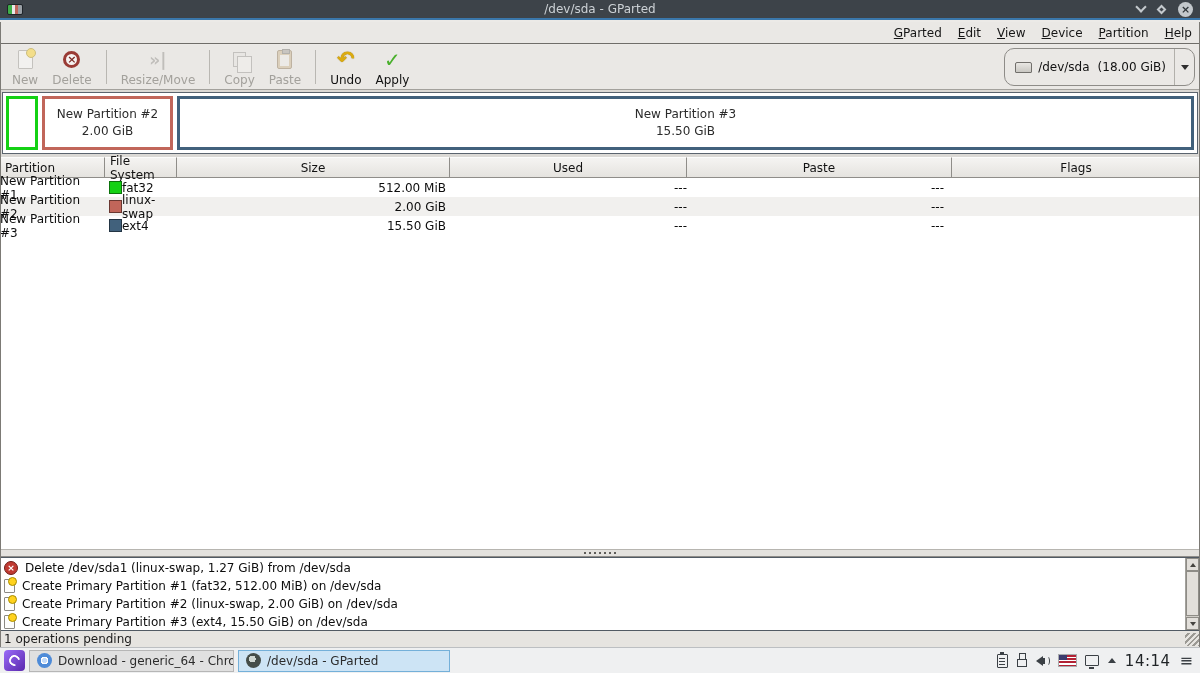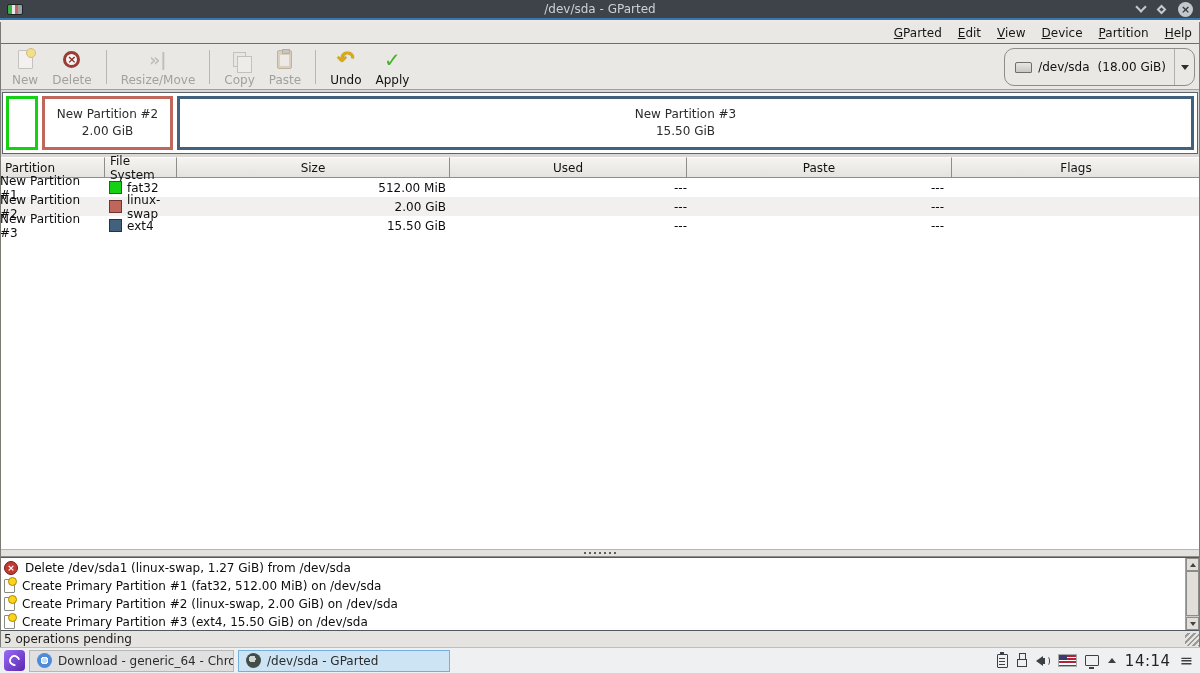--- a/index.html
+++ b/index.html
@@ -61,21 +61,21 @@
   
   .ptable { position:absolute; top:157px; left:0; right:0; height:392px; background:#fff; }
   .thead { display:flex; height:21px; }
   .th { background:linear-gradient(#f5f4f2,#e5e3df); border-right:1px solid #8f8d89; border-bottom:1px solid #8f8d89; border-top:1px solid #fcfcfb; font-size:12px; color:#121212; display:flex; align-items:center; padding:0 5px; }
   .th.center { justify-content:center; }
   .c0 { width:105px; } .c1 { width:72px; } .c2 { width:273px; } .c3 { width:237px; } .c4 { width:265px; } .c5 { width:248px; border-right:none; }
   .trow { display:flex; height:19px; align-items:center; font-size:12px; color:#0d0d0d; }
   .trow.alt { background:#f1f0ee; }
   .td { display:flex; align-items:center; height:100%; }
   .td.pname { justify-content:flex-end; padding-right:9px; }
-  .td.fs { padding-left:4px; gap:5px; }
+  .td.fs { padding-left:4px; }
   .fs-square { width:13px; height:13px; border:1px solid rgba(0,0,0,.45); flex:none; }
   .td.num { justify-content:flex-end; padding-right:4px; }
   .td.dash-used { justify-content:flex-end; padding-right:0px; }
   .td.dash-unused { justify-content:flex-end; padding-right:8px; }
 
   
   .paned { position:absolute; top:549px; left:0; right:0; height:8px; background:#e4e2de; border-top:1px solid #b7b5b0; border-bottom:1px solid #8f8d89; display:flex; align-items:center; justify-content:center; gap:3px; }
   .paned i { width:2px; height:2px; background:#5f5d59; }
 
   
@@ -307,21 +307,21 @@
           <span class="tri-up"></span>
         </div>
       <div class="sb-thumb"></div>
       <div class="sb-btn down">
           <span class="tri-down"></span>
         </div>
     </div>
   </div>
 
   <div class="statusbar">
-    <span>5 operations pending</span>
+    <span>1 operations pending</span>
     <div class="resize-grip"></div>
   </div>
 
   <div class="taskbar">
     <div class="launcher">
         <span class="launcher-swirl"></span>
       </div>
     <div class="task t1">
       <span class="ico-chromium"></span>
       <span>Download - generic_64 - Chromium</span>

